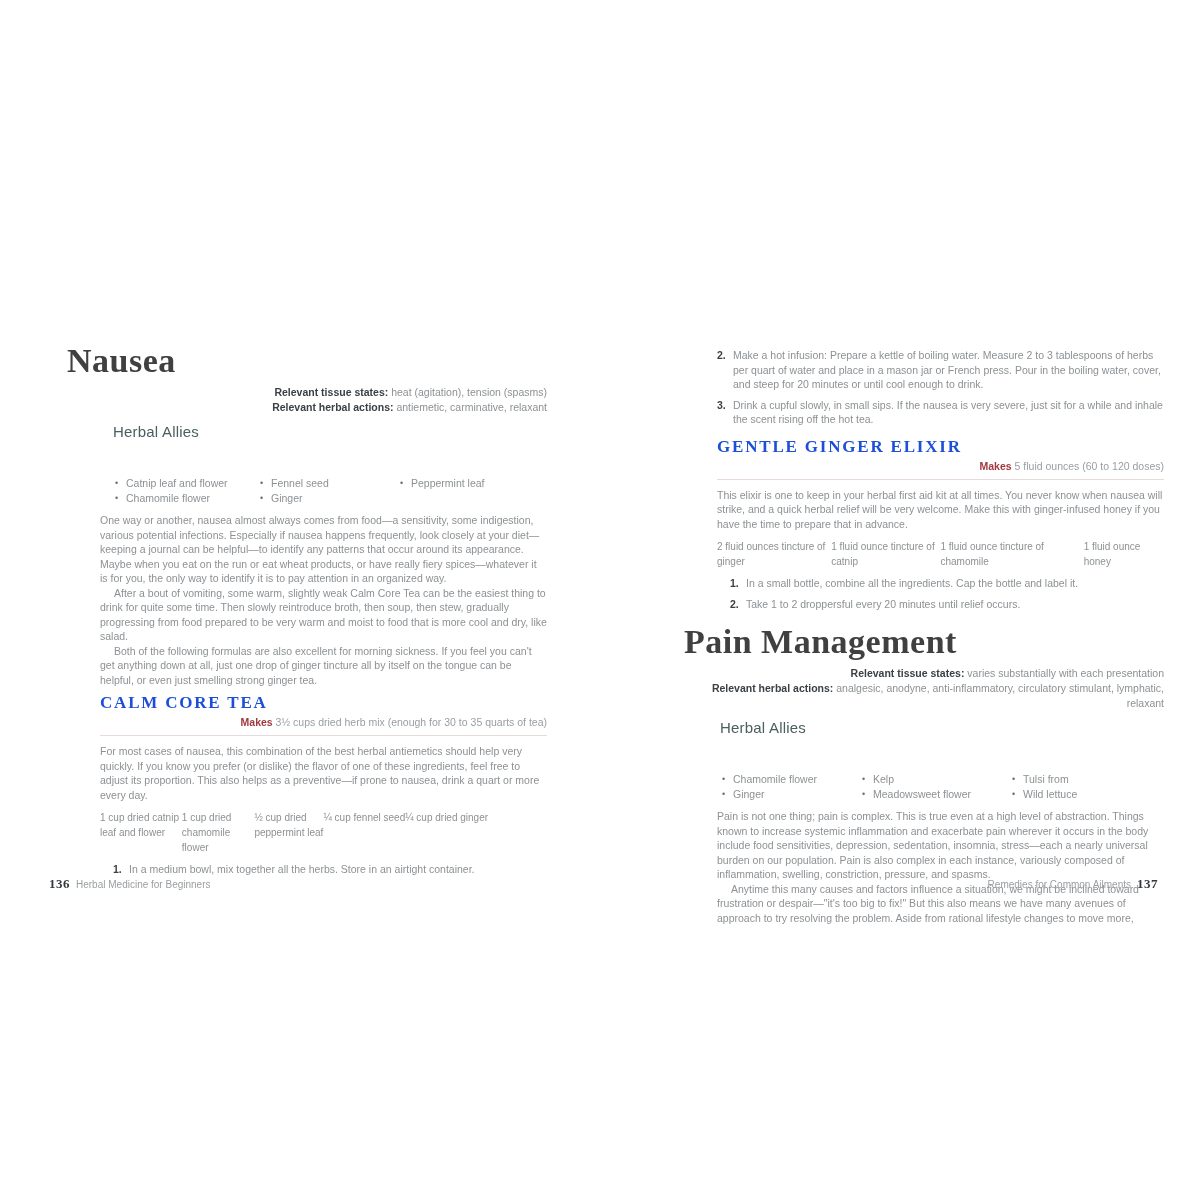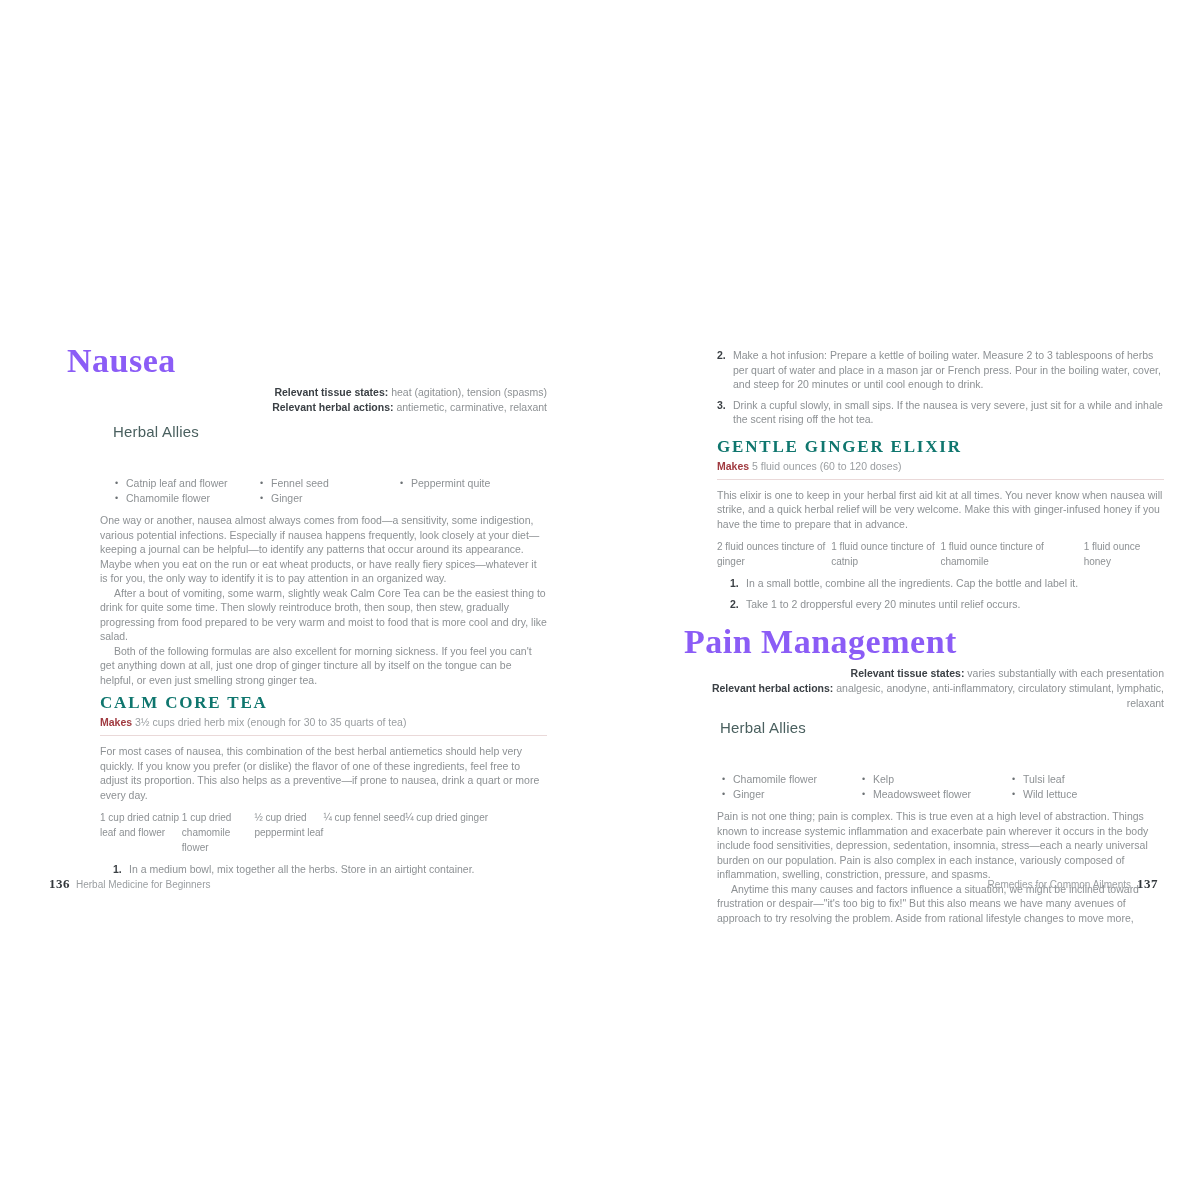--- a/index.html
+++ b/index.html
@@ -7,21 +7,21 @@
     width:1200px;height:1200px;background:#ffffff;position:relative;
     font-family:"Liberation Sans", sans-serif;color:#85898c;
     -webkit-font-smoothing:antialiased;
   }
   .page{position:absolute;width:480px;}
   .page-left{left:67px;top:343px;}
   .page-right{left:684px;top:348px;}
 
   h1.sec-title{
     font-family:"Liberation Serif","DejaVu Serif",serif;
-    font-size:34px;line-height:36px;font-weight:700;color:#8b5cf6;
+    font-size:34px;line-height:36px;font-weight:700;color:#404040;
     margin:0;letter-spacing:.5px;
   }
   .meta{margin-top:6px;text-align:right;}
   .meta p{margin:0;font-size:10.5px;line-height:15px;color:#8d9194;}
   .meta b{color:#3b4045;font-weight:700;}
 
   .indent{margin-left:33px;}
 
   h2.allies-h{
     margin:9px 0 2px 46px;font-size:15px;line-height:16px;font-weight:400;
@@ -34,25 +34,25 @@
 
   p.para{
     margin:0;font-size:10.5px;line-height:14.5px;color:#8d9194;
     text-align:left;
   }
   p.para.first{margin-top:7px;}
   p.para.ind{text-indent:14px;}
 
   h3.recipe-title{
     font-family:"Liberation Serif","DejaVu Serif",serif;
-    font-size:17px;line-height:20px;font-weight:700;color:#0f766e;
+    font-size:17px;line-height:20px;font-weight:700;color:#1d4ed8;
     letter-spacing:1.8px;margin:6px 0 2px 0;
   }
   p.makes{margin:0;font-size:10.5px;line-height:14px;color:#9a9ea1;
-    border-bottom:1px solid #ead9d9;padding-bottom:6px;}
+    border-bottom:1px solid #ead9d9;padding-bottom:6px;text-align:right;}
   p.makes b{color:#a03a40;font-weight:700;}
   p.recipe-intro{margin-top:8px;}
 
   .ingredients{display:flex;margin-top:8px;}
   .ingredients .ing-col{width:50%;display:flex;flex-direction:row;
     font-size:10px;line-height:15px;color:#8d9194;}
 
   .steps{margin-top:7px;}
   .step{display:flex;font-size:10.5px;line-height:14.5px;color:#8d9194;margin-bottom:6px;}
   .step-num{font-weight:700;color:#3b4045;width:16px;flex:0 0 16px;}
@@ -87,21 +87,21 @@
       <div class="allies" style="margin-left:13px">
         <div class="col" style="width:145px">
           <span class="al-item">Catnip leaf and flower</span>
           <span class="al-item">Chamomile flower</span>
         </div>
         <div class="col" style="width:140px">
           <span class="al-item">Fennel seed</span>
           <span class="al-item">Ginger</span>
         </div>
         <div class="col">
-          <span class="al-item">Peppermint quite</span>
+          <span class="al-item">Peppermint leaf</span>
         </div>
       </div>
 
       <p class="para first">One way or another, nausea almost always comes from food—a sensitivity, some indigestion, various potential infections. Especially if nausea happens frequently, look closely at your diet—keeping a journal can be helpful—to identify any patterns that occur around its appearance. Maybe when you eat on the run or eat wheat products, or have really fiery spices—whatever it is for you, the only way to identify it is to pay attention in an organized way.</p>
       <p class="para ind">After a bout of vomiting, some warm, slightly weak Calm Core Tea can be the easiest thing to drink for quite some time. Then slowly reintroduce broth, then soup, then stew, gradually progressing from food prepared to be very warm and moist to food that is more cool and dry, like salad.</p>
       <p class="para ind">Both of the following formulas are also excellent for morning sickness. If you feel you can't get anything down at all, just one drop of ginger tincture all by itself on the tongue can be helpful, or even just smelling strong ginger tea.</p>
 
       <h3 class="recipe-title">CALM CORE TEA</h3>
       <p class="makes"><b>Makes</b><span> 3½ cups dried herb mix (enough for 30 to 35 quarts of tea)</span></p>
       <p class="para recipe-intro">For most cases of nausea, this combination of the best herbal antiemetics should help very quickly. If you know you prefer (or dislike) the flavor of one of these ingredients, feel free to adjust its proportion. This also helps as a preventive—if prone to nausea, drink a quart or more every day.</p>
@@ -179,21 +179,21 @@
         <div class="allies" style="margin-left:3px">
           <div class="col" style="width:140px">
             <span class="al-item">Chamomile flower</span>
             <span class="al-item">Ginger</span>
           </div>
           <div class="col" style="width:150px">
             <span class="al-item">Kelp</span>
             <span class="al-item">Meadowsweet flower</span>
           </div>
           <div class="col">
-            <span class="al-item">Tulsi leaf</span>
+            <span class="al-item">Tulsi from</span>
             <span class="al-item">Wild lettuce</span>
           </div>
         </div>
 
         <p class="para first">Pain is not one thing; pain is complex. This is true even at a high level of abstraction. Things known to increase systemic inflammation and exacerbate pain wherever it occurs in the body include food sensitivities, depression, sedentation, insomnia, stress—each a nearly universal burden on our population. Pain is also complex in each instance, variously composed of inflammation, swelling, constriction, pressure, and spasms.</p>
         <p class="para ind">Anytime this many causes and factors influence a situation, we might be inclined toward frustration or despair—"it's too big to fix!" But this also means we have many avenues of approach to try resolving the problem. Aside from rational lifestyle changes to move more,</p>
       </div>
     </div>
   </section>
 

